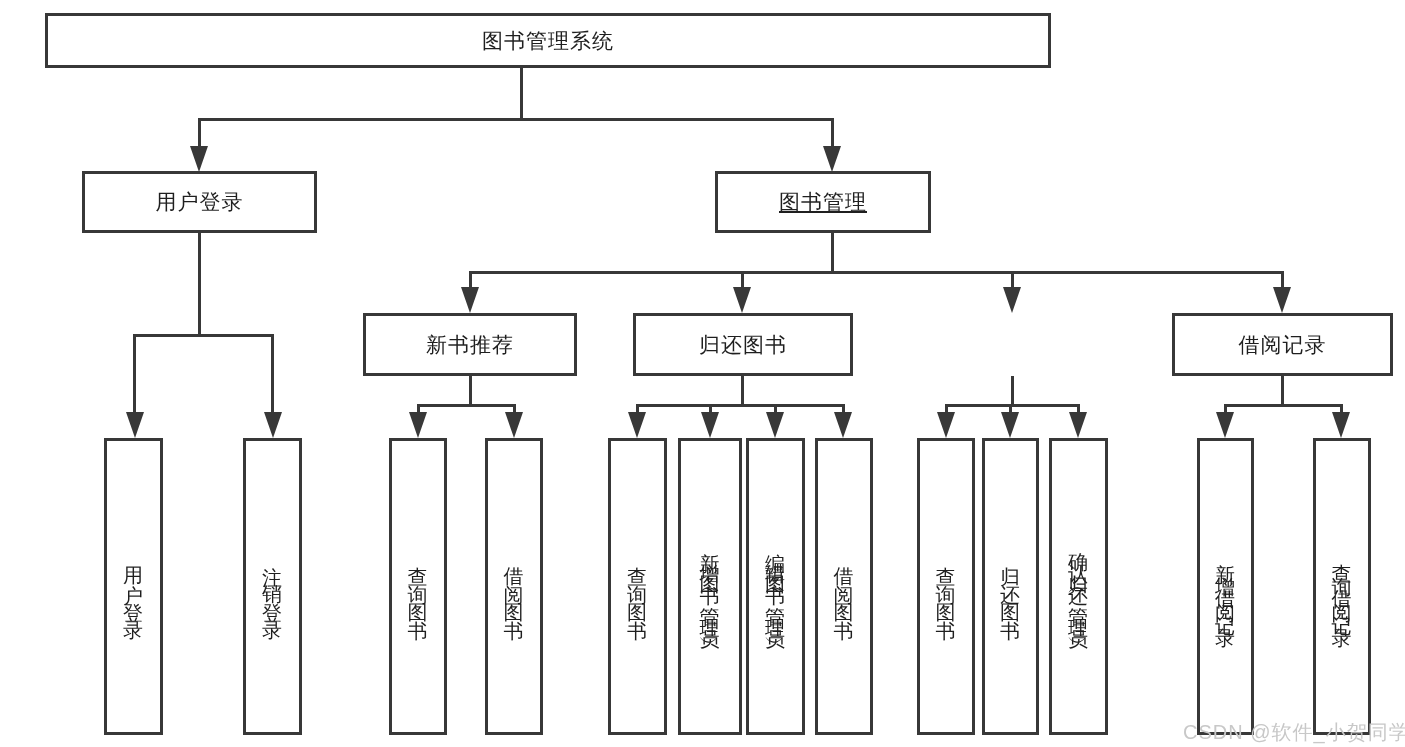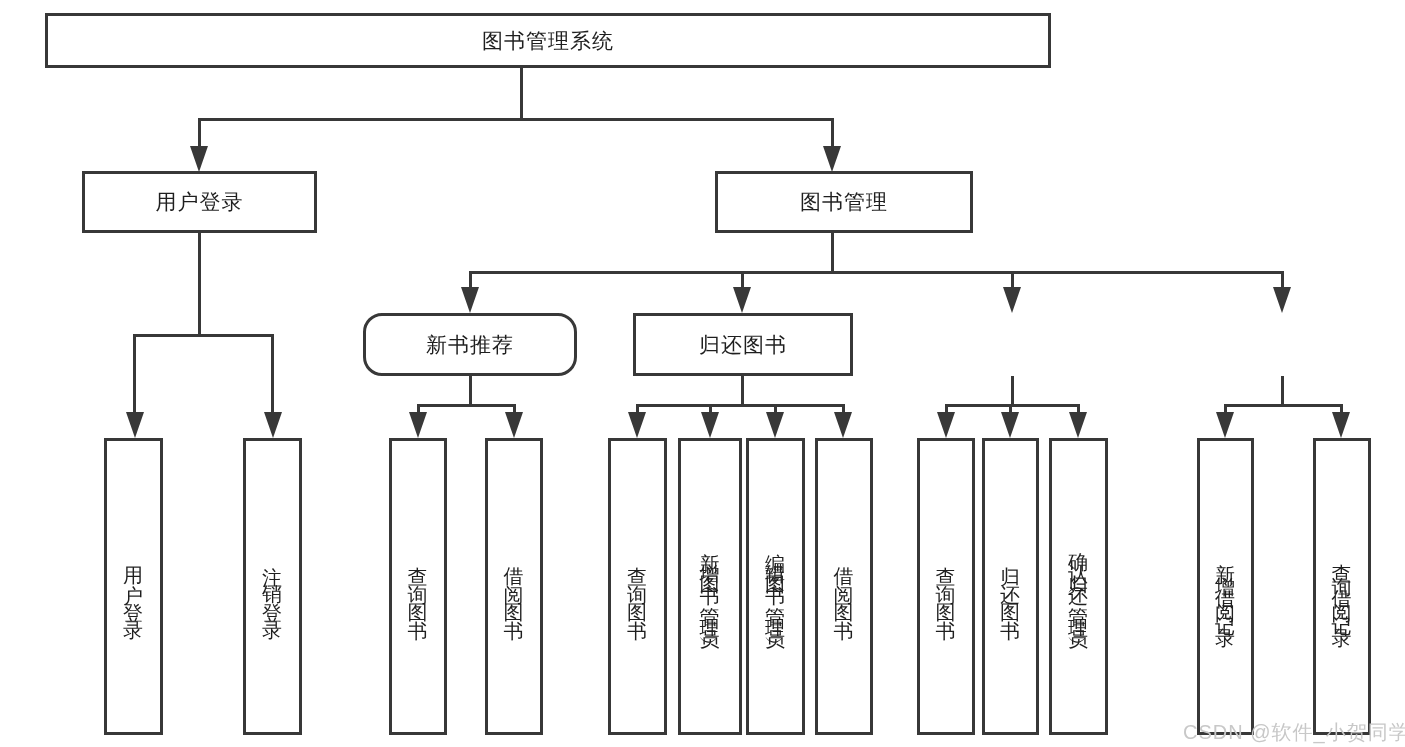--- a/index.html
+++ b/index.html
@@ -69,29 +69,32 @@
 
 <div class="canvas">
 
   <div class="box" style="left:19px; top:13px; width:1006px; height:55px;margin-left:26px;">
     <span>图书管理系统</span>
   </div>
 
   <div class="box" style="left:82px; top:171px; width:235px; height:62px;">
     <span>用户登录</span>
   </div>
-  <div class="box" style="left:715px; top:171px; width:258px; height:62px;">
+  <div class="box" style="left:715px; top:171px; width:216px; height:62px;text-decoration:underline;">
     <span>图书管理</span>
   </div>
 
-  <div class="box" style="left:363px; top:313px; width:214px; height:63px;border-radius:19px;">
+  <div class="box" style="left:363px; top:313px; width:214px; height:63px;">
     <span>新书推荐</span>
   </div>
   <div class="box" style="left:633px; top:313px; width:220px; height:63px;">
     <span>归还图书</span>
+  </div>
+  <div class="box" style="left:1172px; top:313px; width:221px; height:63px;">
+    <span>借阅记录</span>
   </div>
 
   <div class="box leaf" style="left:104px; top:438px; width:59px; height:297px;">
     <span class="vtext sp4">用户登录</span>
   </div>
   <div class="box leaf" style="left:243px; top:438px; width:59px; height:297px;">
     <span class="vtext sp4">注销登录</span>
   </div>
 
   <div class="box leaf" style="left:389px; top:438px; width:58px; height:297px;">

